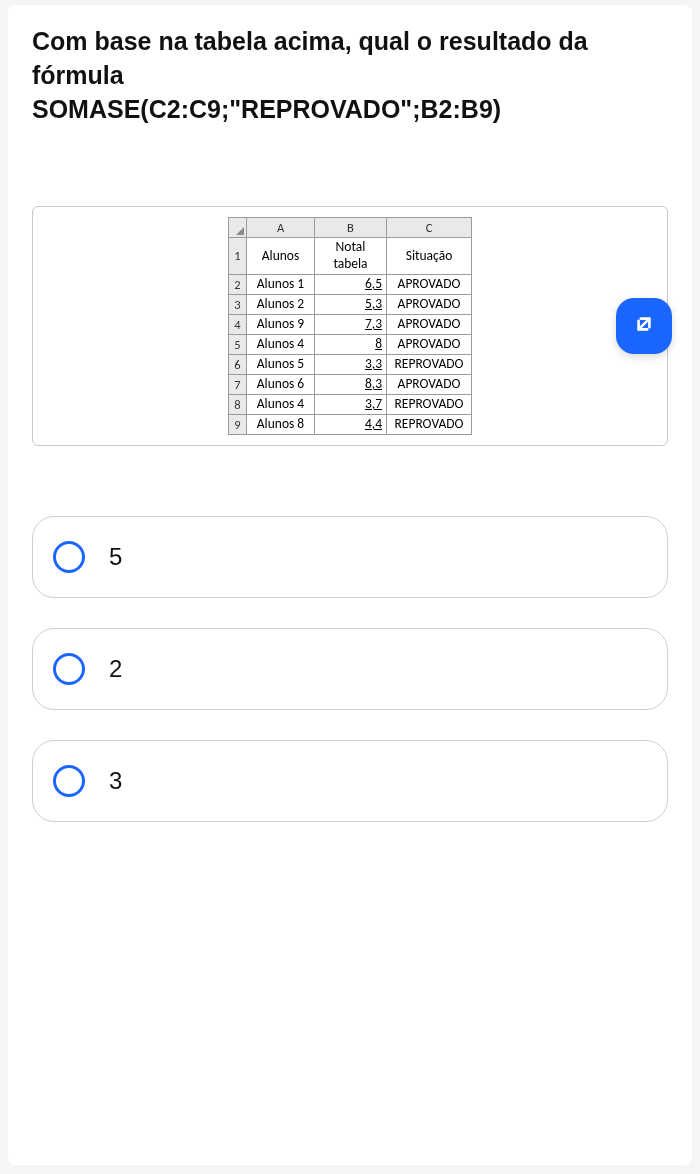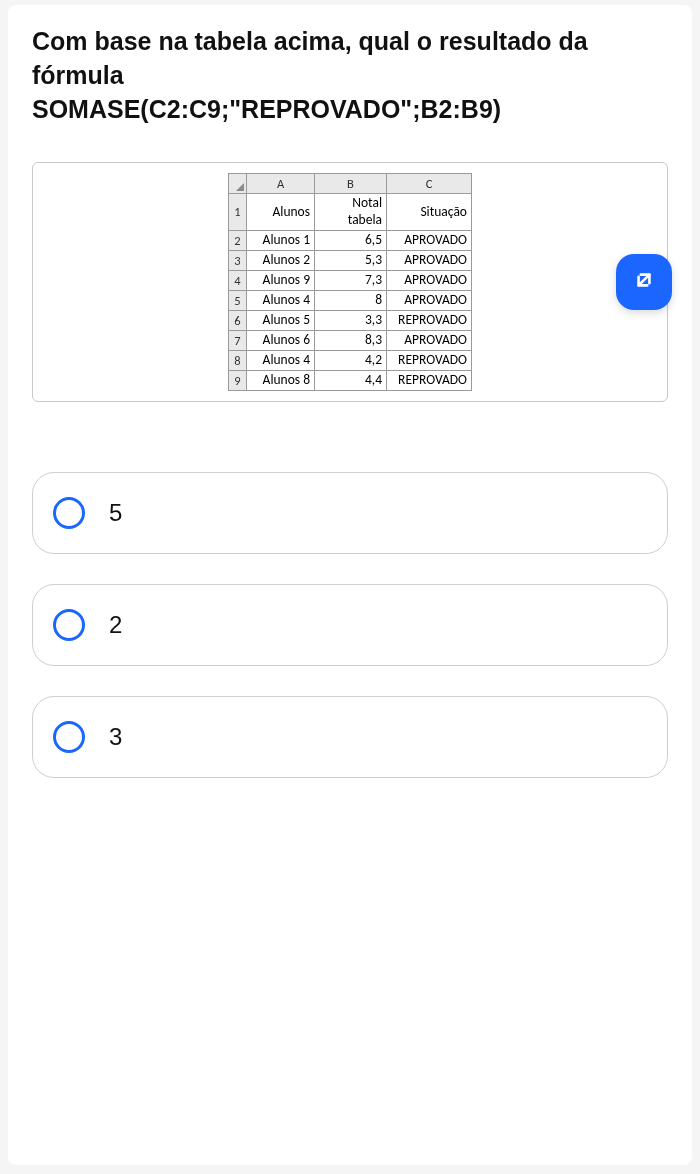--- a/index.html
+++ b/index.html
@@ -16,21 +16,21 @@
     margin: 5px 8px;
     padding: 20px 24px 24px 24px;
     min-height: 1160px;
     position: relative;
   }
   .question {
     font-size: 25px;
     font-weight: 600;
     line-height: 1.35;
     color: #111;
-    margin-bottom: 36px;
+    margin-bottom: 80px;
   }
   .image-box {
     border: 1px solid #c9c9c9;
     border-radius: 6px;
     height: 240px;
     margin-bottom: 70px;
     display: flex;
     align-items: center;
     justify-content: center;
     position: relative;
@@ -54,21 +54,21 @@
   .expand-btn svg { width: 26px; height: 26px; }
   .sheet {
     border-collapse: collapse;
     font-family: Calibri, Arial, sans-serif;
     font-size: 13.5px;
   }
   .sheet th, .sheet td {
     border: 1px solid #9a9a9a;
     padding: 1px 4px;
     height: 20px;
-    text-align: right;
+    text-align: center;
     background: #fff;
     color: #000;
     line-height: 1.25;
   }
   .sheet th {
     background: #e9e9e9;
     text-align: center;
     font-weight: 400;
     color: #333;
     font-size: 12.5px;
@@ -83,21 +83,21 @@
     border-left: 8px solid transparent;
     border-bottom: 8px solid #8a8a8a;
   }
   .sheet .rownum {
     background: #e9e9e9;
     text-align: center;
     color: #333;
     width: 18px;
     font-size: 12.5px;
   }
-  .sheet .num { text-align: right; }
+  .sheet .num { text-align: right; text-decoration: underline; }
   .sheet .colA { width: 68px; }
   .sheet .colB { width: 72px; }
   .sheet .colC { width: 85px; }
 
   .options { display: flex; flex-direction: column; gap: 30px; }
   .option {
     border: 1px solid #cfcfcf;
     border-radius: 22px;
     padding: 24px 20px;
     display: flex;
@@ -175,21 +175,21 @@
       </tr>
       <tr>
         <td class="rownum">7</td>
         <td>Alunos 6</td>
         <td class="num">8,3</td>
         <td>APROVADO</td>
       </tr>
       <tr>
         <td class="rownum">8</td>
         <td>Alunos 4</td>
-        <td class="num">4,2</td>
+        <td class="num">3,7</td>
         <td>REPROVADO</td>
       </tr>
       <tr>
         <td class="rownum">9</td>
         <td>Alunos 8</td>
         <td class="num">4,4</td>
         <td>REPROVADO</td>
       </tr>
     </tbody>
       </table>

